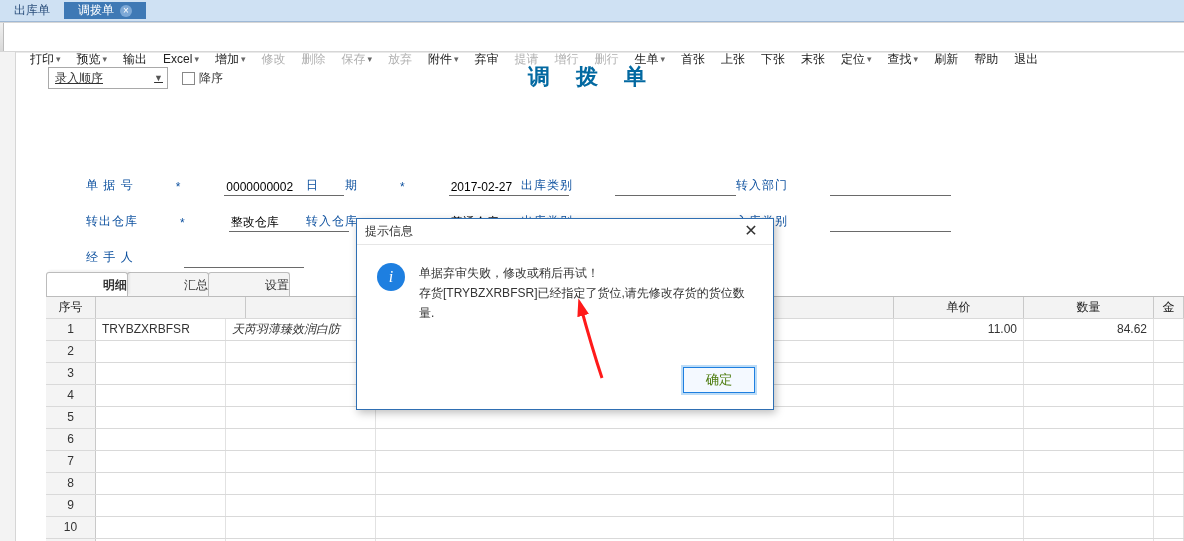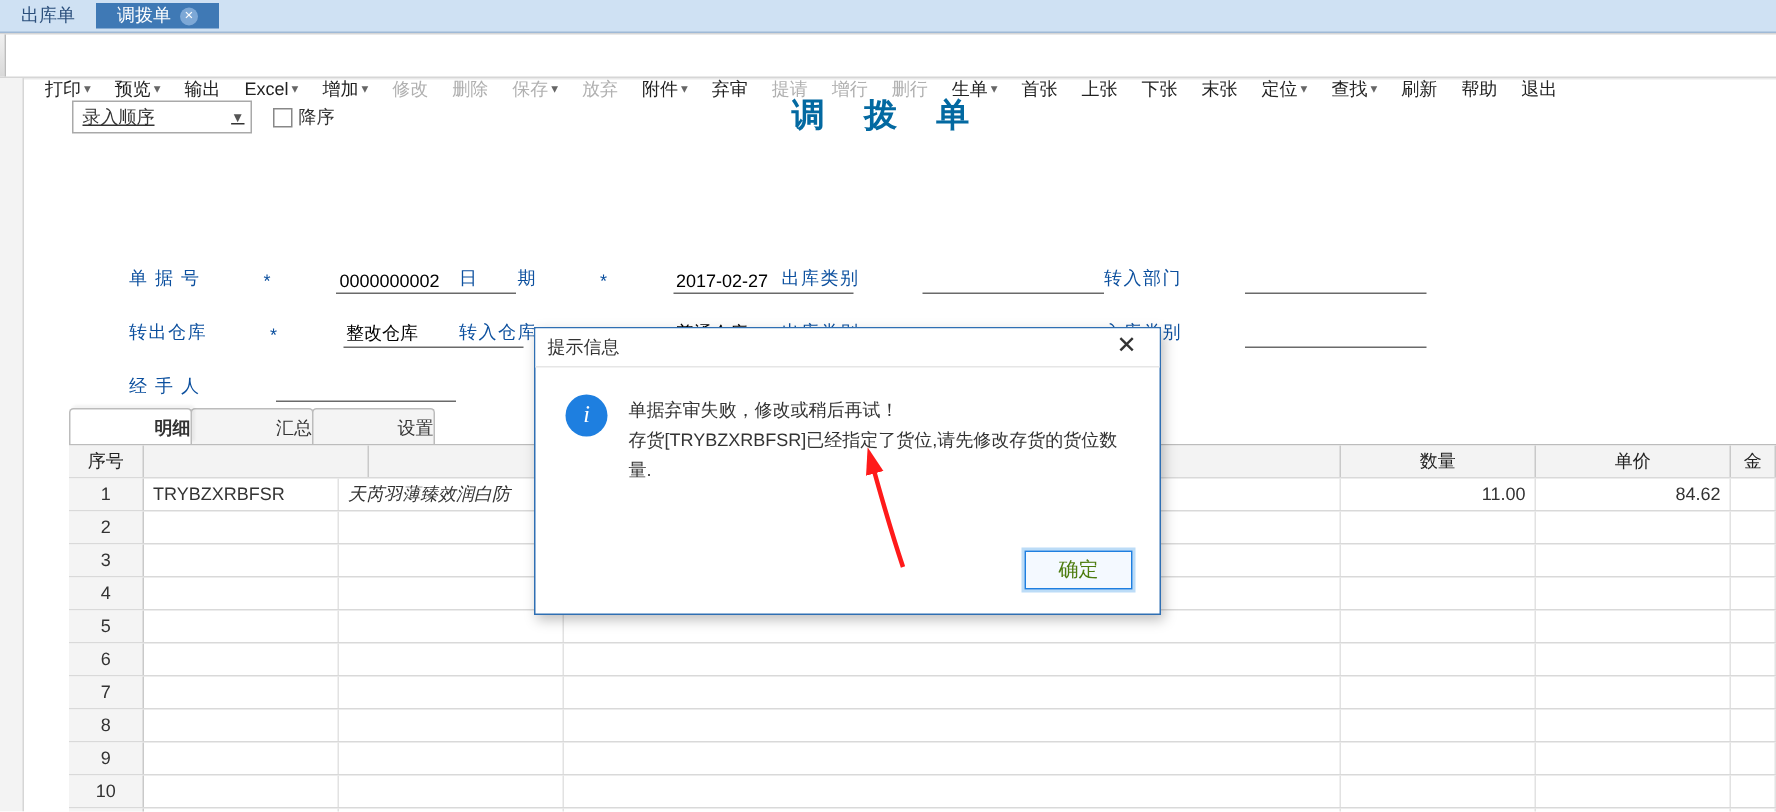--- a/index.html
+++ b/index.html
@@ -247,22 +247,22 @@
   <div class="dtab active">明细</div>
   <div class="dtab">汇总</div>
   <div class="dtab">设置</div>
 </div>
 
 <div class="grid" id="grid">
     <div class="grow ghdr">
       <div class="gcell gc-no">序号</div>
       <div class="gcell gc-name"></div>
       <div class="gcell gc-gap"></div>
+      <div class="gcell gc-price">单价</div>
       <div class="gcell gc-qty">数量</div>
-      <div class="gcell gc-price">单价</div>
       <div class="gcell gc-amt">金</div>
     </div>
     <div class="grow">
       <div class="gcell gc-no">1</div>
       <div class="gcell gc-code">TRYBZXRBFSR</div>
       <div class="gcell gc-name">天芮羽薄臻效润白防</div>
       <div class="gcell gc-gap"></div>
       <div class="gcell gc-qty">11.00</div>
       <div class="gcell gc-price">84.62</div>
       <div class="gcell gc-amt"></div>

